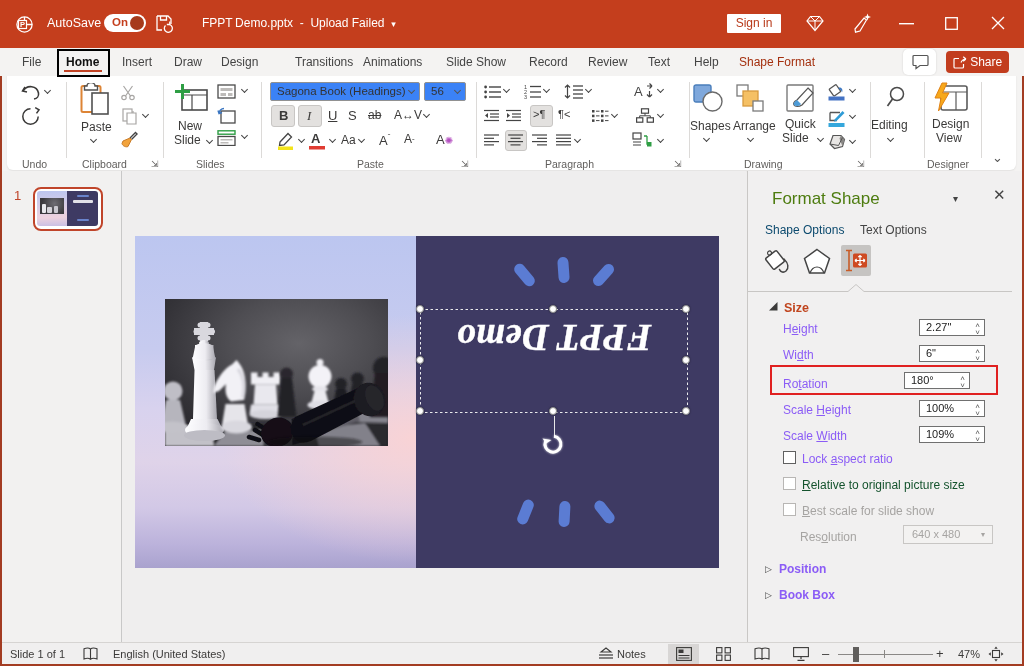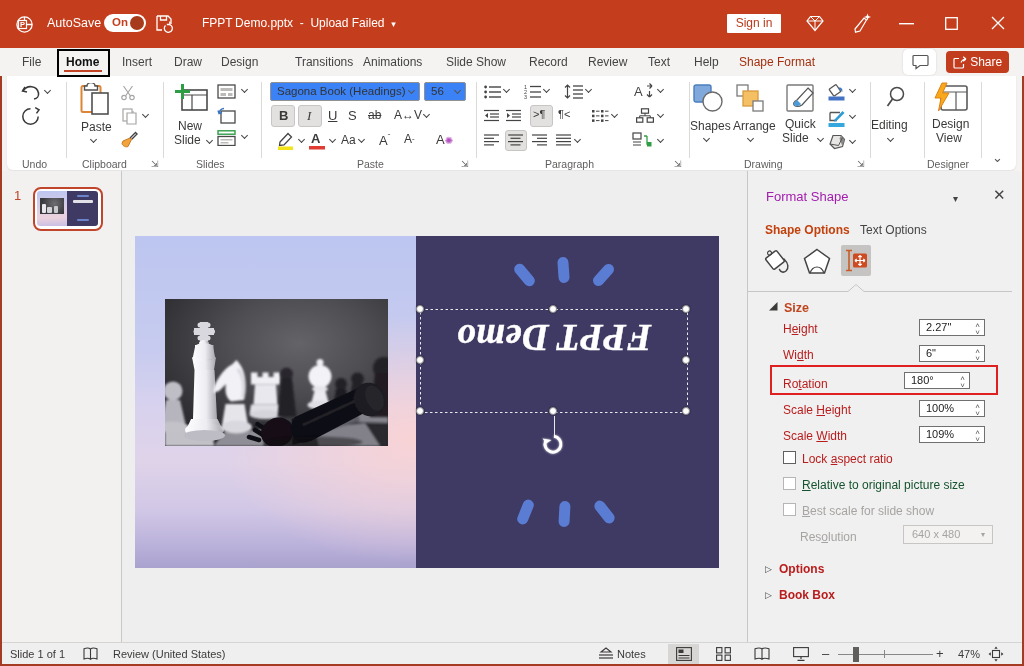--- a/index.html
+++ b/index.html
@@ -36,21 +36,21 @@
 #canvas { left:122px; top:171px; width:624px; height:471px; background:#EFEEEE; }
 #slide { position:absolute; left:13px; top:65px; width:584px; height:332px; }
 #slideL { position:absolute; left:0; top:0; width:281px; height:332px;
   background:radial-gradient(95% 52% at 99% 61%, rgba(250,211,212,0.95), rgba(250,211,212,0) 72%),linear-gradient(180deg,#BCC6F0 0%, #C7CBEF 34%, #D8D2EE 52%, #DFD3E9 68%, #D2C8E6 82%, #BBB2DB 93%, #A9A2CE 100%); }
 #slideR { position:absolute; left:281px; top:0; width:303px; height:332px; background:#3E3A63; }
 .dash { position:absolute; width:11px; height:26px; border-radius:5.5px; background:#5B7CD3; }
 .handle { position:absolute; width:8px; height:8px; border-radius:50%; background:#fff; border:1px solid #8A8A8A; box-shadow:0 0 2px rgba(0,0,0,0.4); }
 #fppt { position:absolute; left:286px; top:80px; -webkit-text-stroke:0.4px #fff; width:266px; text-align:center; transform:rotate(180deg); color:#fff; font-family:"Liberation Serif", serif; font-style:italic; font-weight:bold; font-size:37px; letter-spacing:0.5px; }
 
 #rpanel { left:747px; top:171px; width:276px; height:471px; background:#F1F0F0; border-left:1px solid #C9C7C5; }
-.rp-lbl { position:absolute; font-size:12px; color:#b91c1c; }
+.rp-lbl { position:absolute; font-size:12px; color:#8b5cf6; }
 .rp-input { position:absolute; width:66px; height:17px; background:#fff; border:1px solid #707070; font-size:11px; color:#222; padding-left:6px; line-height:15px; }
 .rp-input::after { content:"\02C4\A\02C5"; position:absolute; right:4px; top:1.5px; font-size:8px; color:#555; line-height:7px; white-space:pre; }
 .cb { position:absolute; width:13px; height:13px; background:#fff; border:1px solid #606060; }
 
 #statusbar { left:0; top:642px; width:1024px; height:22px; background:#F0EFEF; border-top:1px solid #D6D4D2; font-size:11px; color:#3B3A39; }
 #redbottom { left:0; top:664px; width:1024px; height:2px; background:#A33C22; }
 #redleft { left:0; top:48px; width:1.6px; height:616px; background:#A33C22; }
 #redright { left:1022.4px; top:48px; width:1.6px; height:616px; background:#A33C22; }
 </style>
 </head>
@@ -576,24 +576,24 @@
     <div class="handle" style="left:547px;top:171px"></div>
     <div class="abs" style="left:418.5px;top:180px;width:1px;height:20px;background:#E8E8E8"></div>
     <svg class="abs" style="left:407px;top:197px;filter:drop-shadow(0 0 1px rgba(255,255,255,0.8))" width="22" height="22" viewBox="0 0 22 22">
       <path d="M12 3.2 a8 8 0 1 1 -8.5 5" fill="none" stroke="#fff" stroke-width="3"></path>
       <path d="M0.5 5.5 L4.2 10.5 L9.5 7 z" fill="#fff"></path>
     </svg>
   </div>
 </div>
 
 <div id="rpanel" class="abs">
-  <div class="abs" style="left:18px;top:18px;font-size:13px;color:#a21caf">Format Shape</div>
+  <div class="abs" style="left:24px;top:18px;font-size:17px;color:#4d7c0f">Format Shape</div>
   <div class="abs" style="left:205px;top:22px;font-size:10px;color:#444">▾</div>
   <div class="abs" style="left:245px;top:15px;font-size:15px;color:#444">✕</div>
-  <div class="abs" style="left:17px;top:52px;font-size:12px;font-weight:bold;color:#c2410c">Shape Options</div>
+  <div class="abs" style="left:17px;top:52px;font-size:12px;font-weight:normal;color:#0c4a6e">Shape Options</div>
   <div class="abs" style="left:112px;top:52px;font-size:12px;color:#444">Text Options</div>
 
   <svg class="abs" style="left:16px;top:77px" width="28" height="26" viewBox="0 0 28 26">
     <g transform="rotate(-38 11 12)">
       <rect x="4" y="5" width="14" height="14" rx="1.5" fill="#fff" stroke="#444" stroke-width="1.5"></rect>
       <circle cx="11" cy="3.2" r="2" fill="none" stroke="#444" stroke-width="1.2"></circle>
     </g>
     <path d="M20 11 C24.5 15.5 25 20 22 23 C19.5 25 16.5 24.2 15.5 21.5" fill="none" stroke="#444" stroke-width="1.5" stroke-linecap="round"></path>
   </svg>
   <svg class="abs" style="left:55px;top:77px" width="28" height="27" viewBox="0 0 28 27">
@@ -629,31 +629,31 @@
   <div class="cb" style="left:35px;top:280px"></div>
   <div class="rp-lbl" style="left:54px;top:281px">Lock <u>a</u>spect ratio</div>
   <div class="cb" style="left:35px;top:306px;border-color:#B8B6B4"></div>
   <div class="rp-lbl" style="left:54px;top:307px;color:#14532d"><u>R</u>elative to original picture size</div>
   <div class="cb" style="left:35px;top:332px;border-color:#B8B6B4"></div>
   <div class="rp-lbl" style="left:54px;top:333px;color:#A6A4A2"><u>B</u>est scale for slide show</div>
   <div class="rp-lbl" style="left:52px;top:359px;color:#A6A4A2">Res<u>o</u>lution</div>
   <div class="abs" style="left:155px;top:354px;width:90px;height:19px;background:#F3F2F1;border:1px solid #C8C6C4;font-size:11px;color:#A6A4A2;line-height:17px;padding-left:8px">640 x 480<span style="position:absolute;right:7px;font-size:8px">▾</span></div>
 
   <div class="abs" style="left:17px;top:393px;font-size:9px;color:#444">▷</div>
-  <div class="rp-lbl" style="left:31px;top:391px;font-weight:bold">Options</div>
+  <div class="rp-lbl" style="left:31px;top:391px;font-weight:bold">Position</div>
   <div class="abs" style="left:17px;top:419px;font-size:9px;color:#444">▷</div>
   <div class="rp-lbl" style="left:31px;top:417px;font-weight:bold">Book Box</div>
 </div>
 
 <div id="statusbar" class="abs">
   <span class="abs" style="left:10px;top:5px">Slide 1 of 1</span>
   <svg class="abs" style="left:83px;top:4px" width="15" height="14" viewBox="0 0 15 14">
     <path d="M7.5 2 C6 0.8 3.5 0.8 1 1.8 V12 C3.5 11 6 11 7.5 12.2 C9 11 11.5 11 14 12 V1.8 C11.5 0.8 9 0.8 7.5 2 z M7.5 2 V12.2" fill="none" stroke="#3B3A39" stroke-width="1.1"></path>
   </svg>
-  <span class="abs" style="left:113px;top:5px">Review (United States)</span>
+  <span class="abs" style="left:113px;top:5px">English (United States)</span>
   <svg class="abs" style="left:598px;top:4px" width="16" height="14" viewBox="0 0 16 14">
     <path d="M8 1 L13 5 H3 z" fill="none" stroke="#3B3A39" stroke-width="1.1"></path>
     <line x1="1" y1="8" x2="15" y2="8" stroke="#3B3A39" stroke-width="1.2"></line>
     <line x1="1" y1="11" x2="15" y2="11" stroke="#3B3A39" stroke-width="1.2"></line>
   </svg>
   <span class="abs" style="left:617px;top:5px">Notes</span>
   <div class="abs" style="left:668px;top:1px;width:31px;height:20px;background:#D8D6D5"></div>
   <svg class="abs" style="left:676px;top:4px" width="16" height="14" viewBox="0 0 16 14">
     <rect x="0.6" y="0.6" width="14.8" height="12.8" fill="none" stroke="#3B3A39" stroke-width="1.1"></rect>
     <rect x="2.5" y="2.5" width="5" height="3.5" fill="#3B3A39"></rect>

